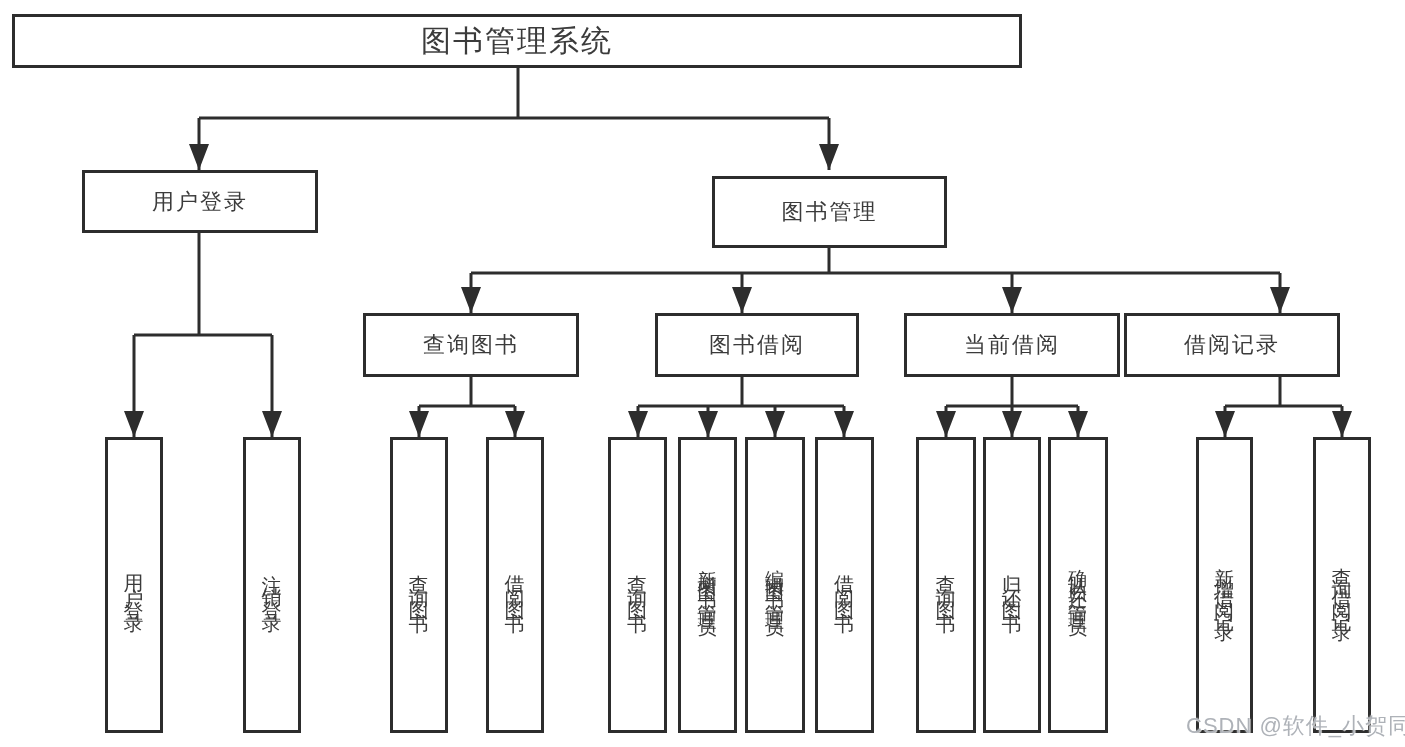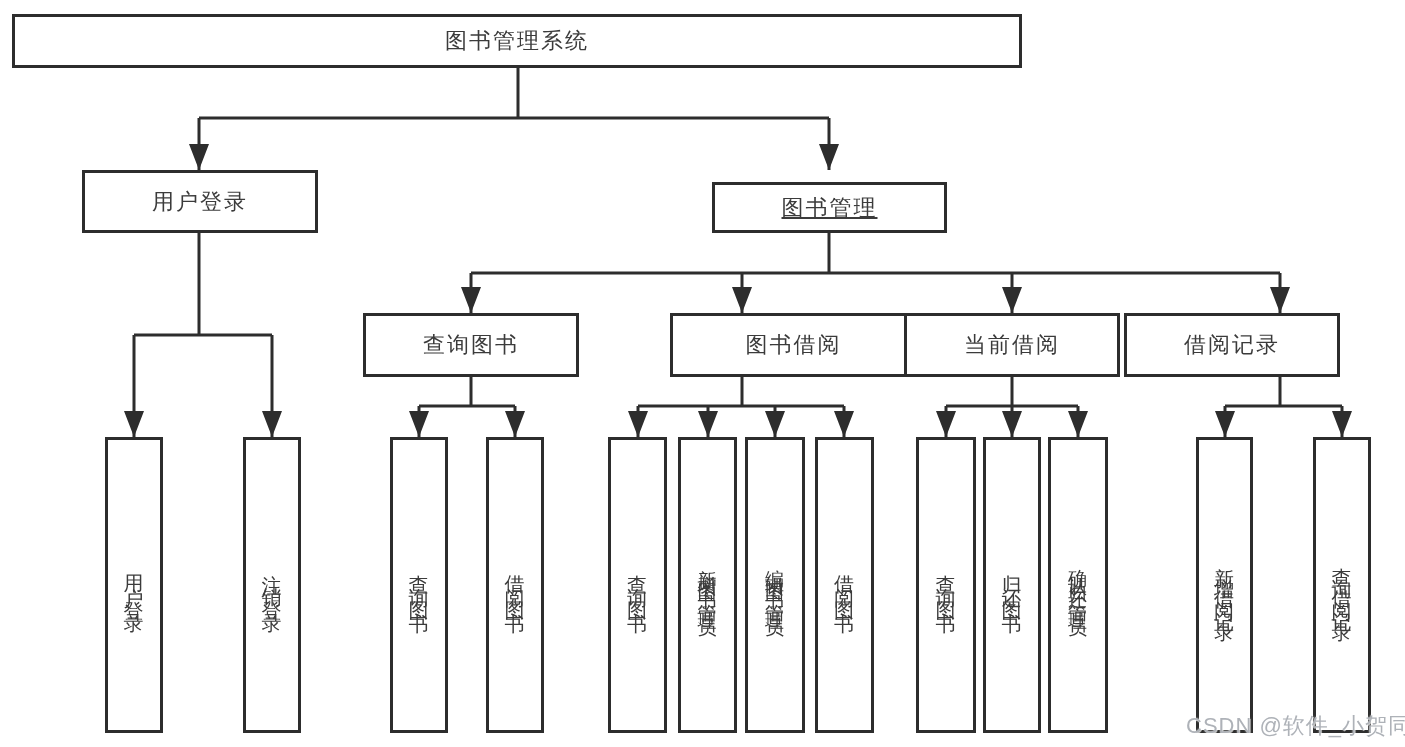--- a/index.html
+++ b/index.html
@@ -14,21 +14,21 @@
   .box {
     position:absolute;
     background:#ffffff;
     border:3px solid #2d2d2d;
     box-sizing:border-box;
     display:flex; align-items:center; justify-content:center;
     color:#3b3b3b;
     z-index:2;
   }
   .hbox { font-size:22px; letter-spacing:2px; white-space:nowrap; }
-  .root { font-size:22px; }
+  .root { font-size:30px; }
   .vbox span {
     writing-mode:vertical-rl;
     text-orientation:mixed;
     font-size:20px;
     letter-spacing:13px;
     line-height:1;
     white-space:nowrap;
   }
   .vbox.tight span { font-size:19px; letter-spacing:7px; }
   .vbox.mid span   { font-size:20px; letter-spacing:11px; }
@@ -68,28 +68,28 @@
              M1215 411 L1235 411 L1225 437 Z  M1332 411 L1352 411 L1342 437 Z" fill="#2d2d2d" stroke="none"></path>
   </svg>
 
   <div class="box hbox root" style="left:12px; top:14px; width:1010px; height:54px;">
     <span>图书管理系统</span>
   </div>
 
   <div class="box hbox" style="left:82px; top:170px; width:236px; height:63px;">
     <span>用户登录</span>
   </div>
-  <div class="box hbox" style="left:712px; top:182px; width:235px; height:51px;text-decoration:underline;">
+  <div class="box hbox" style="left:712px; top:176px; width:235px; height:72px;">
     <span>图书管理</span>
   </div>
 
   <div class="box hbox" style="left:363px; top:313px; width:216px; height:64px;">
     <span>查询图书</span>
   </div>
-  <div class="box hbox" style="left:670px; top:313px; width:247px; height:64px;">
+  <div class="box hbox" style="left:655px; top:313px; width:204px; height:64px;">
     <span>图书借阅</span>
   </div>
   <div class="box hbox" style="left:904px; top:313px; width:216px; height:64px;text-align:center;">
     <span>当前借阅</span>
   </div>
   <div class="box hbox" style="left:1124px; top:313px; width:216px; height:64px;">
     <span>借阅记录</span>
   </div>
 
   <div class="box vbox" style="left:105px; top:437px; width:58px; height:296px;">

